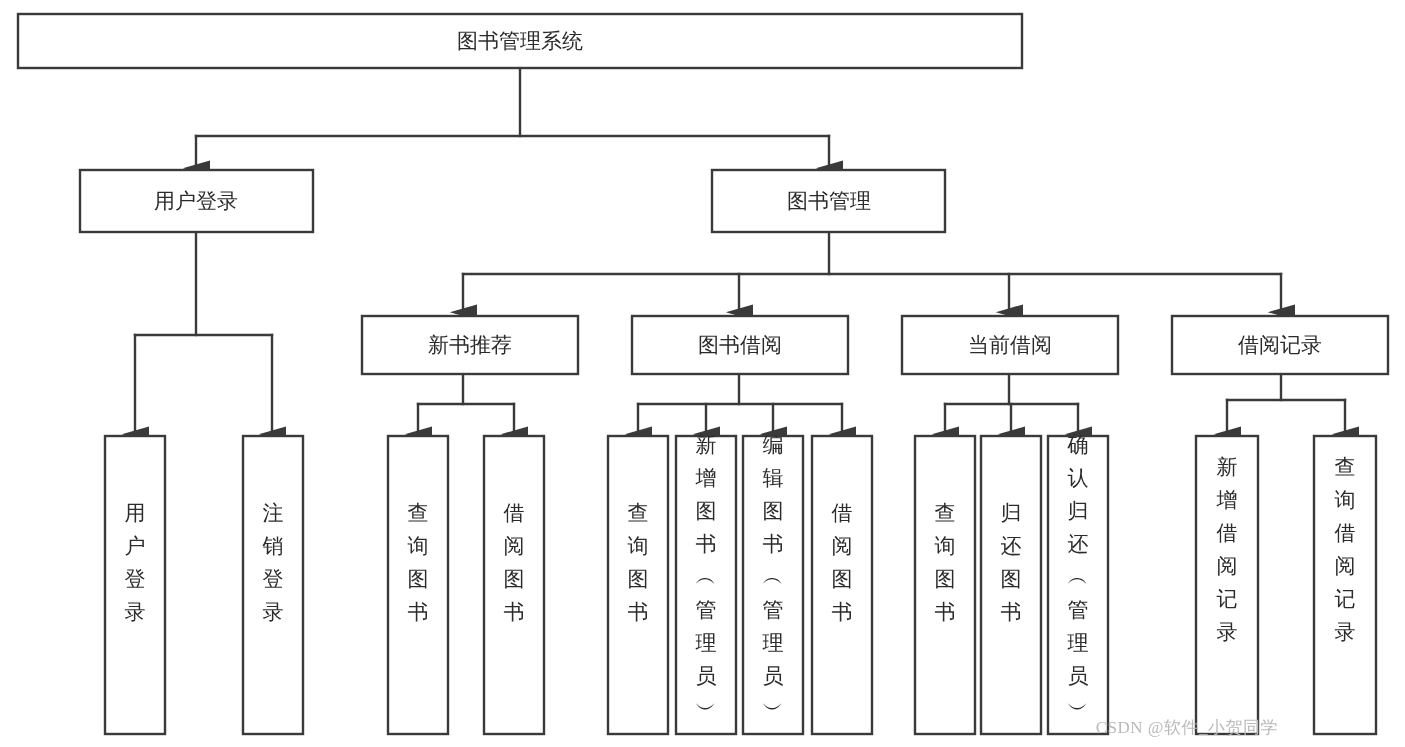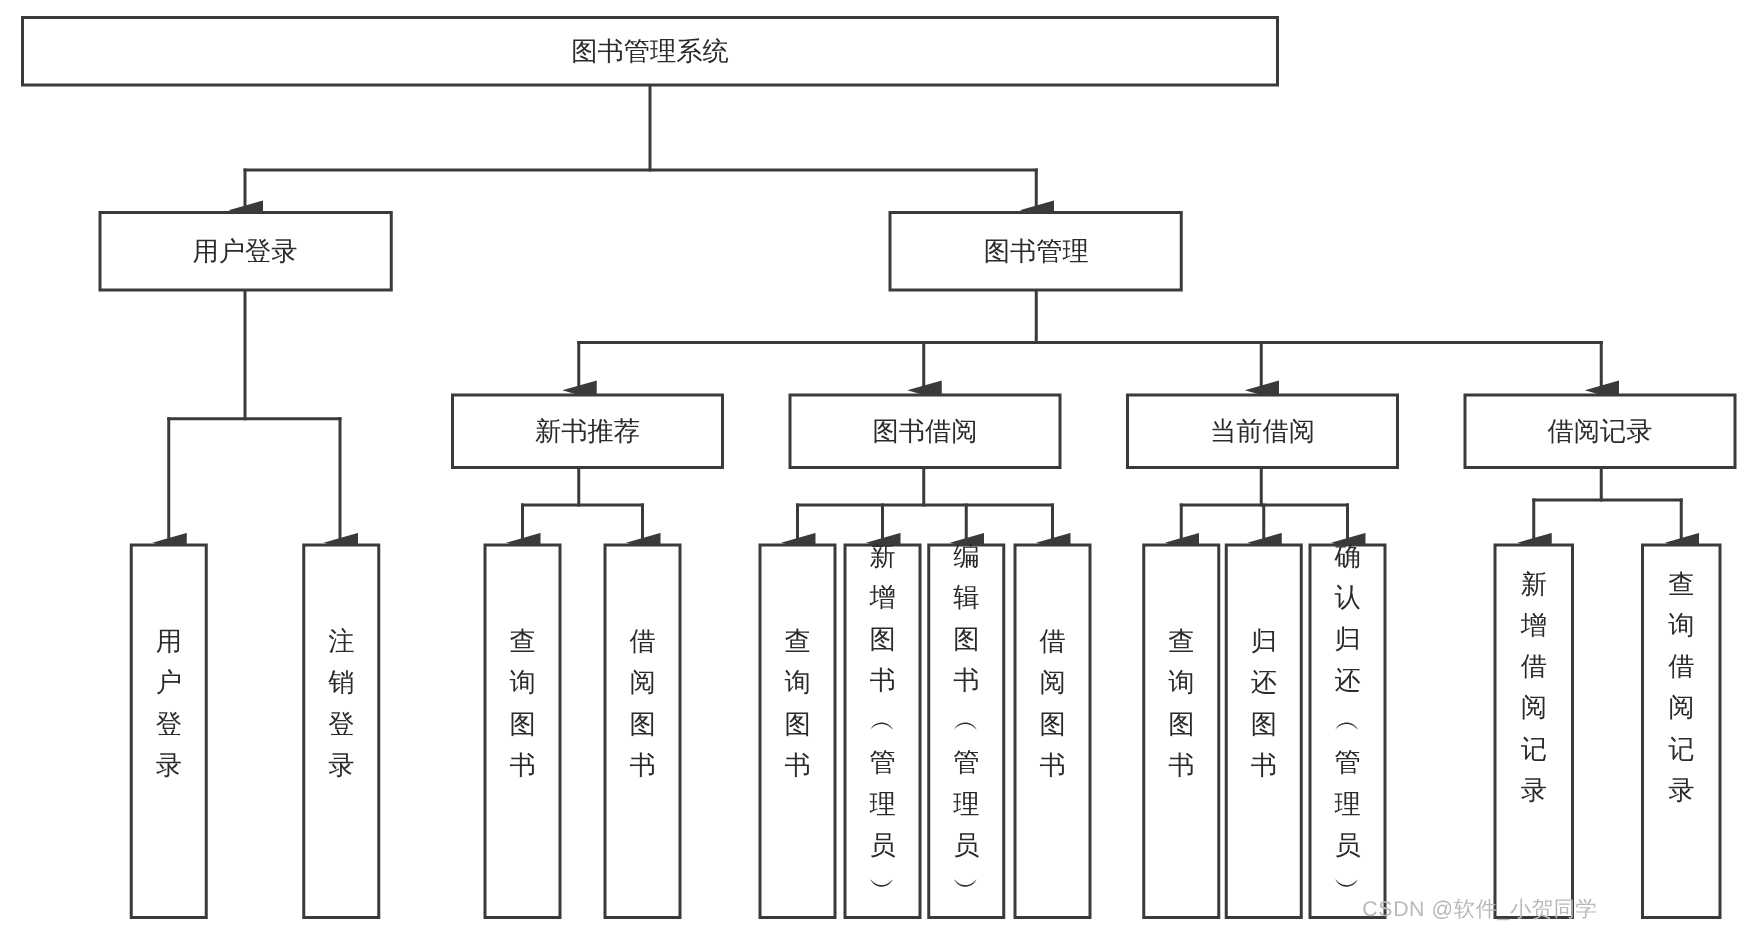--- a/index.html
+++ b/index.html
@@ -47,21 +47,21 @@
   .node-label-vertical {
     fill: #2b2b2b;
     font-family: "DejaVu Sans", "Liberation Sans", sans-serif;
     font-size: 21px;
     text-anchor: middle;
   }
   .watermark {
     position: absolute;
     right: 10px;
     bottom: 8px;
-    font-family: Liberation Sans, sans-serif;
+    font-family: Liberation Serif, serif;
     font-size: 17px;
     color: #b9b9b9;
     letter-spacing: 0.5px;
     white-space: nowrap;
     user-select: none;
   }
 </style>
 </head>
 <body>
 

